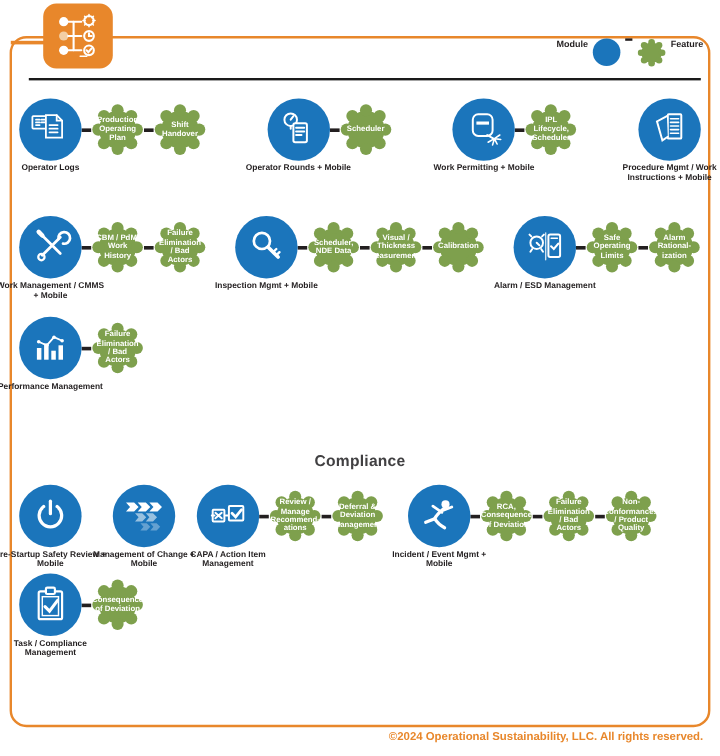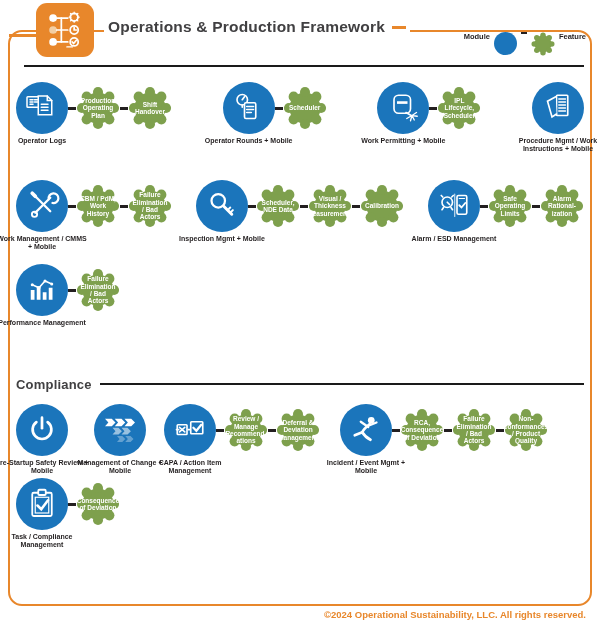--- a/index.html
+++ b/index.html
@@ -30,21 +30,21 @@
   .shead{display:flex;align-items:center;height:16px;}
   .stitle{font-size:13px;font-weight:800;color:var(--head);white-space:nowrap;letter-spacing:.2px;}
   .sline{flex:1;height:2.5px;background:#1A1A1A;margin-left:8px;}
   .row{display:flex;align-items:flex-start;}
   .row-o{margin-top:8px;height:84px;}
   .row-a1{margin-top:14px;height:84px;}
   .row-a2{margin-top:0;height:76px;}
   .row-c1{margin-top:12px;height:84px;}
   .row-c2{margin-top:-10px;height:70px;}
   .mt-assets{margin-top:36px;}
-  .mt-comp{margin-top:36px;}
+  .mt-comp{margin-top:36px;flex-direction:column;}
   .g{display:flex;align-items:flex-start;}
   .m{position:relative;width:52px;flex:none;}
   .c{width:52px;height:52px;border-radius:50%;background:var(--blue);
      display:flex;align-items:center;justify-content:center;}
   .c svg{width:36px;height:36px;}
   .ml{position:absolute;top:55px;left:50%;transform:translateX(-50%);width:94px;
       text-align:center;font-size:7px;line-height:1.18;font-weight:700;color:var(--dark);}
   .cn{width:8px;height:3px;background:var(--dark);margin-top:25px;flex:none;}
   .gr{position:relative;width:44px;height:44px;margin-top:4px;color:var(--green);flex:none;}
   .gr svg{position:absolute;inset:0;width:44px;height:44px;}
@@ -208,24 +208,20 @@
 </svg>
 
 <div class="canvas">
   <div class="panel"></div>
   <div class="logo-tick"></div>
   <div class="logo">
     <svg>
         <use href="#workflow-icon"></use>
       </svg>
   </div>
-  <div class="title-wrap">
-    <span class="title">Operations &amp; Production Framework</span>
-    <span class="title-dash"></span>
-  </div>
 
   <div class="legend">
     <span class="legend-label">Module</span>
     <span class="legend-circle"></span>
     <span class="legend-dash"></span>
     <svg class="legend-gear">
         <use href="#gear"></use>
       </svg>
     <span class="legend-label">Feature</span>
   </div>

